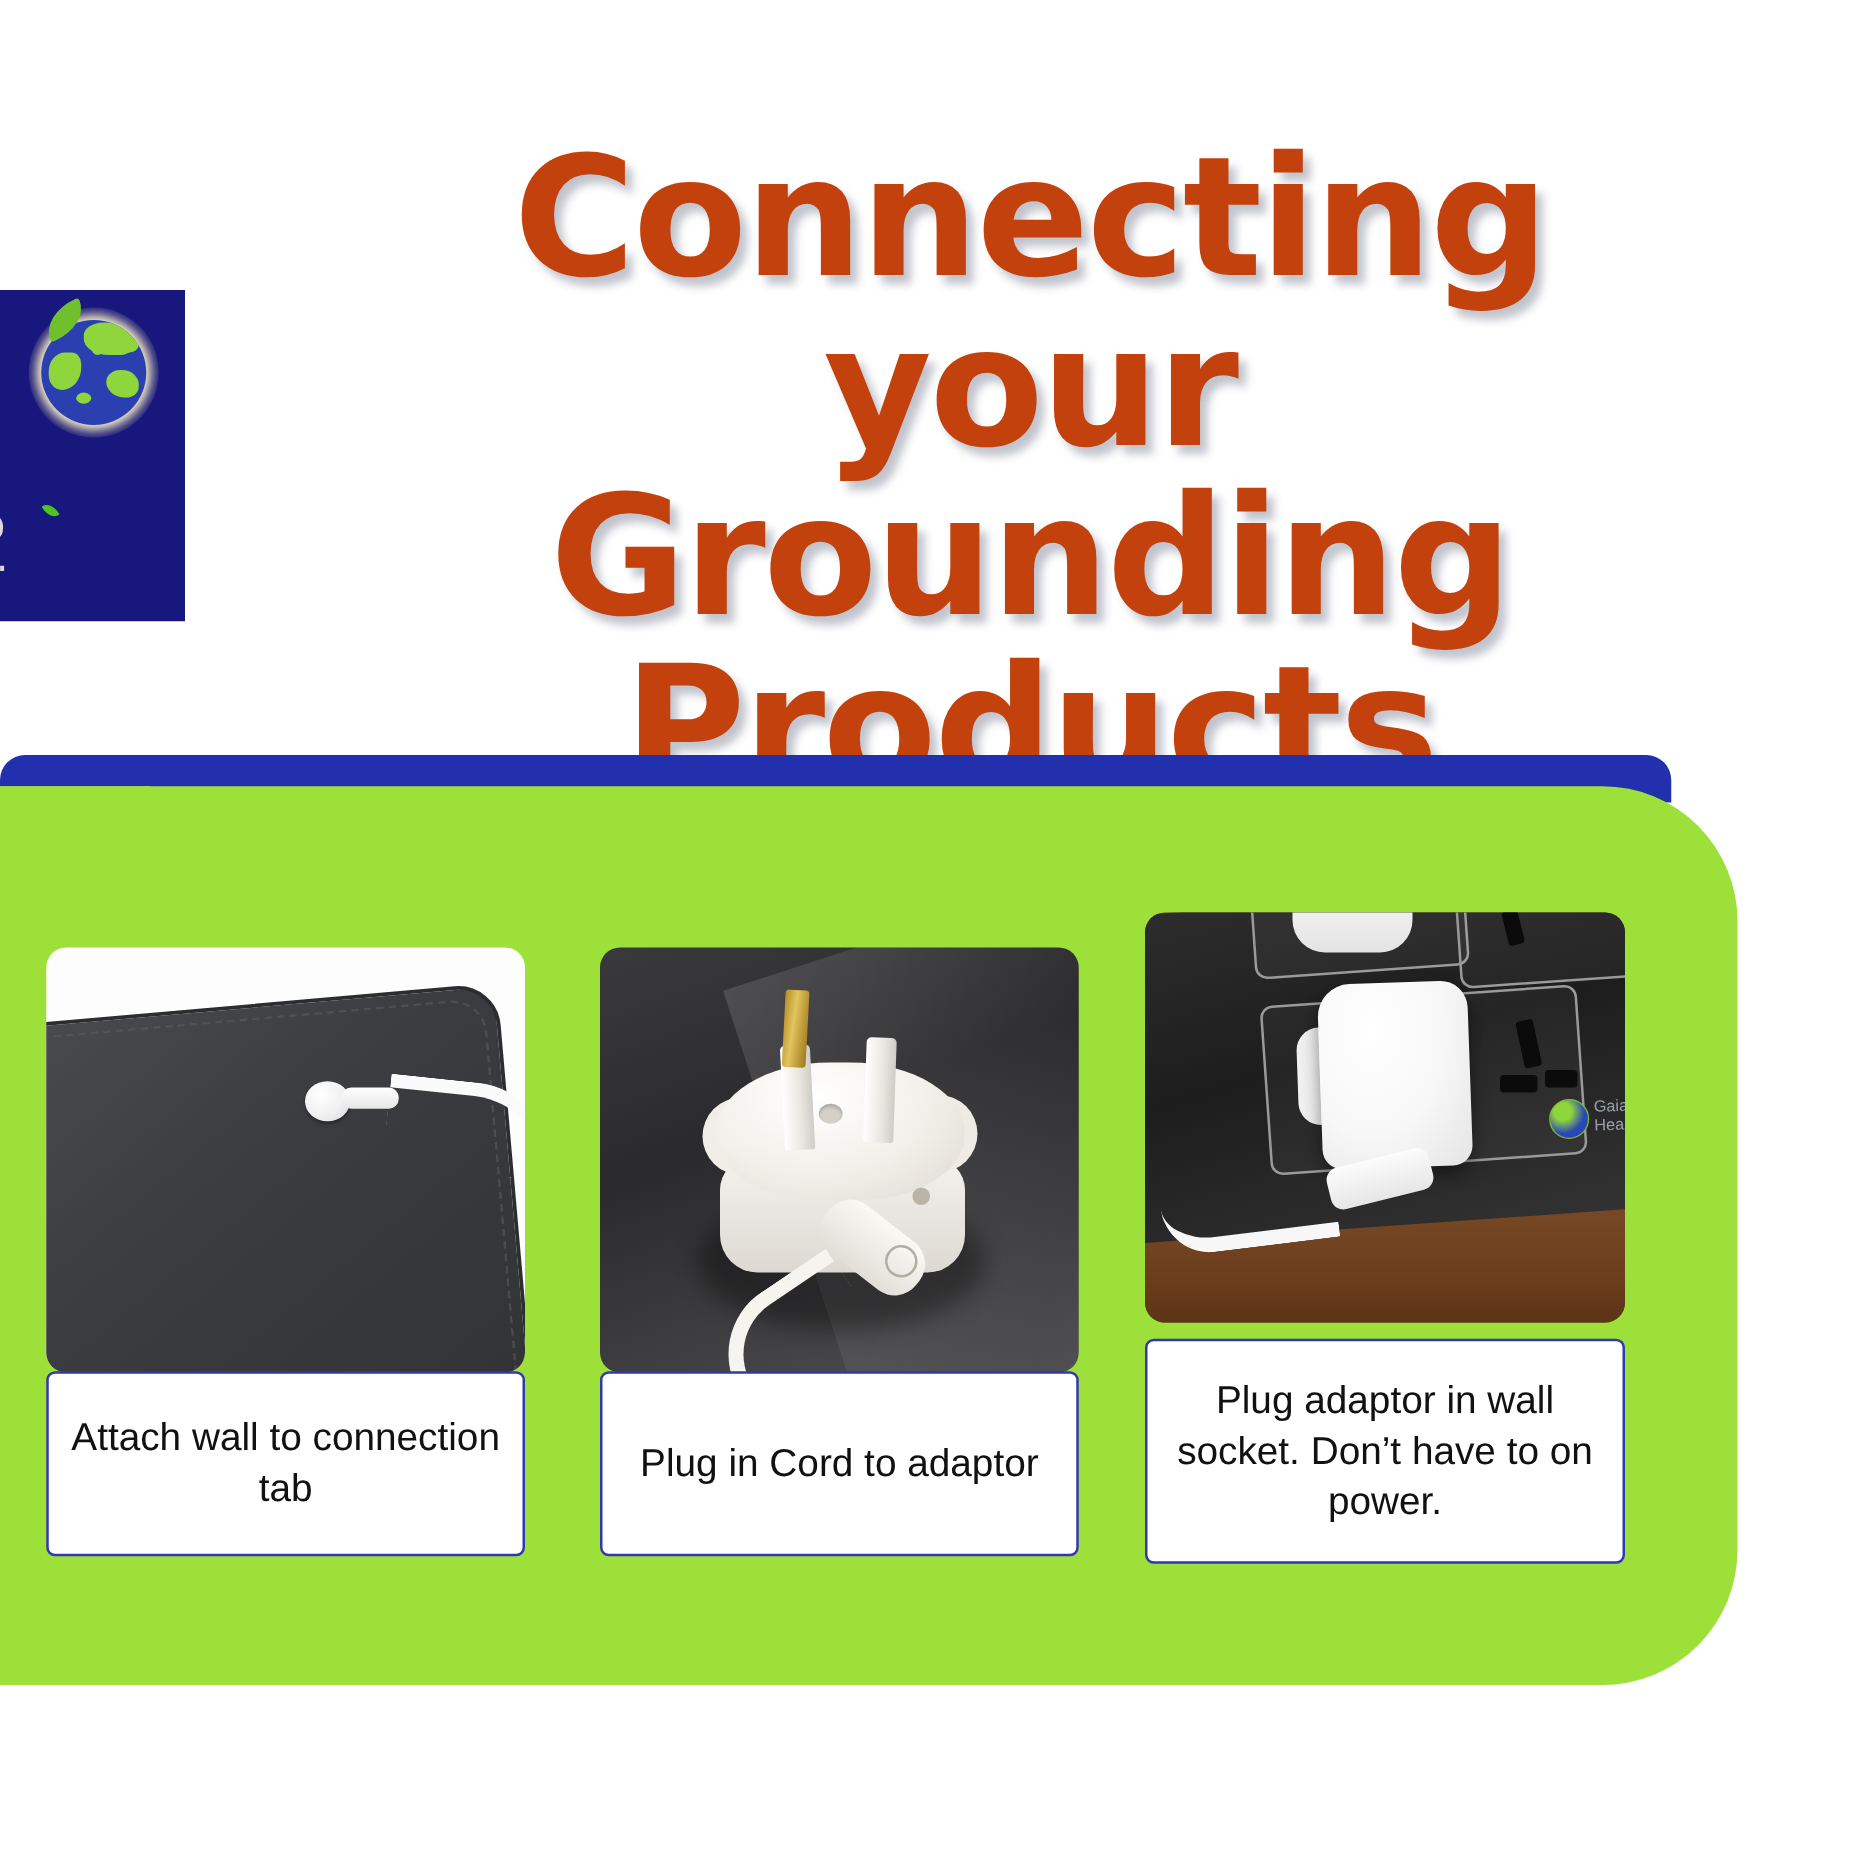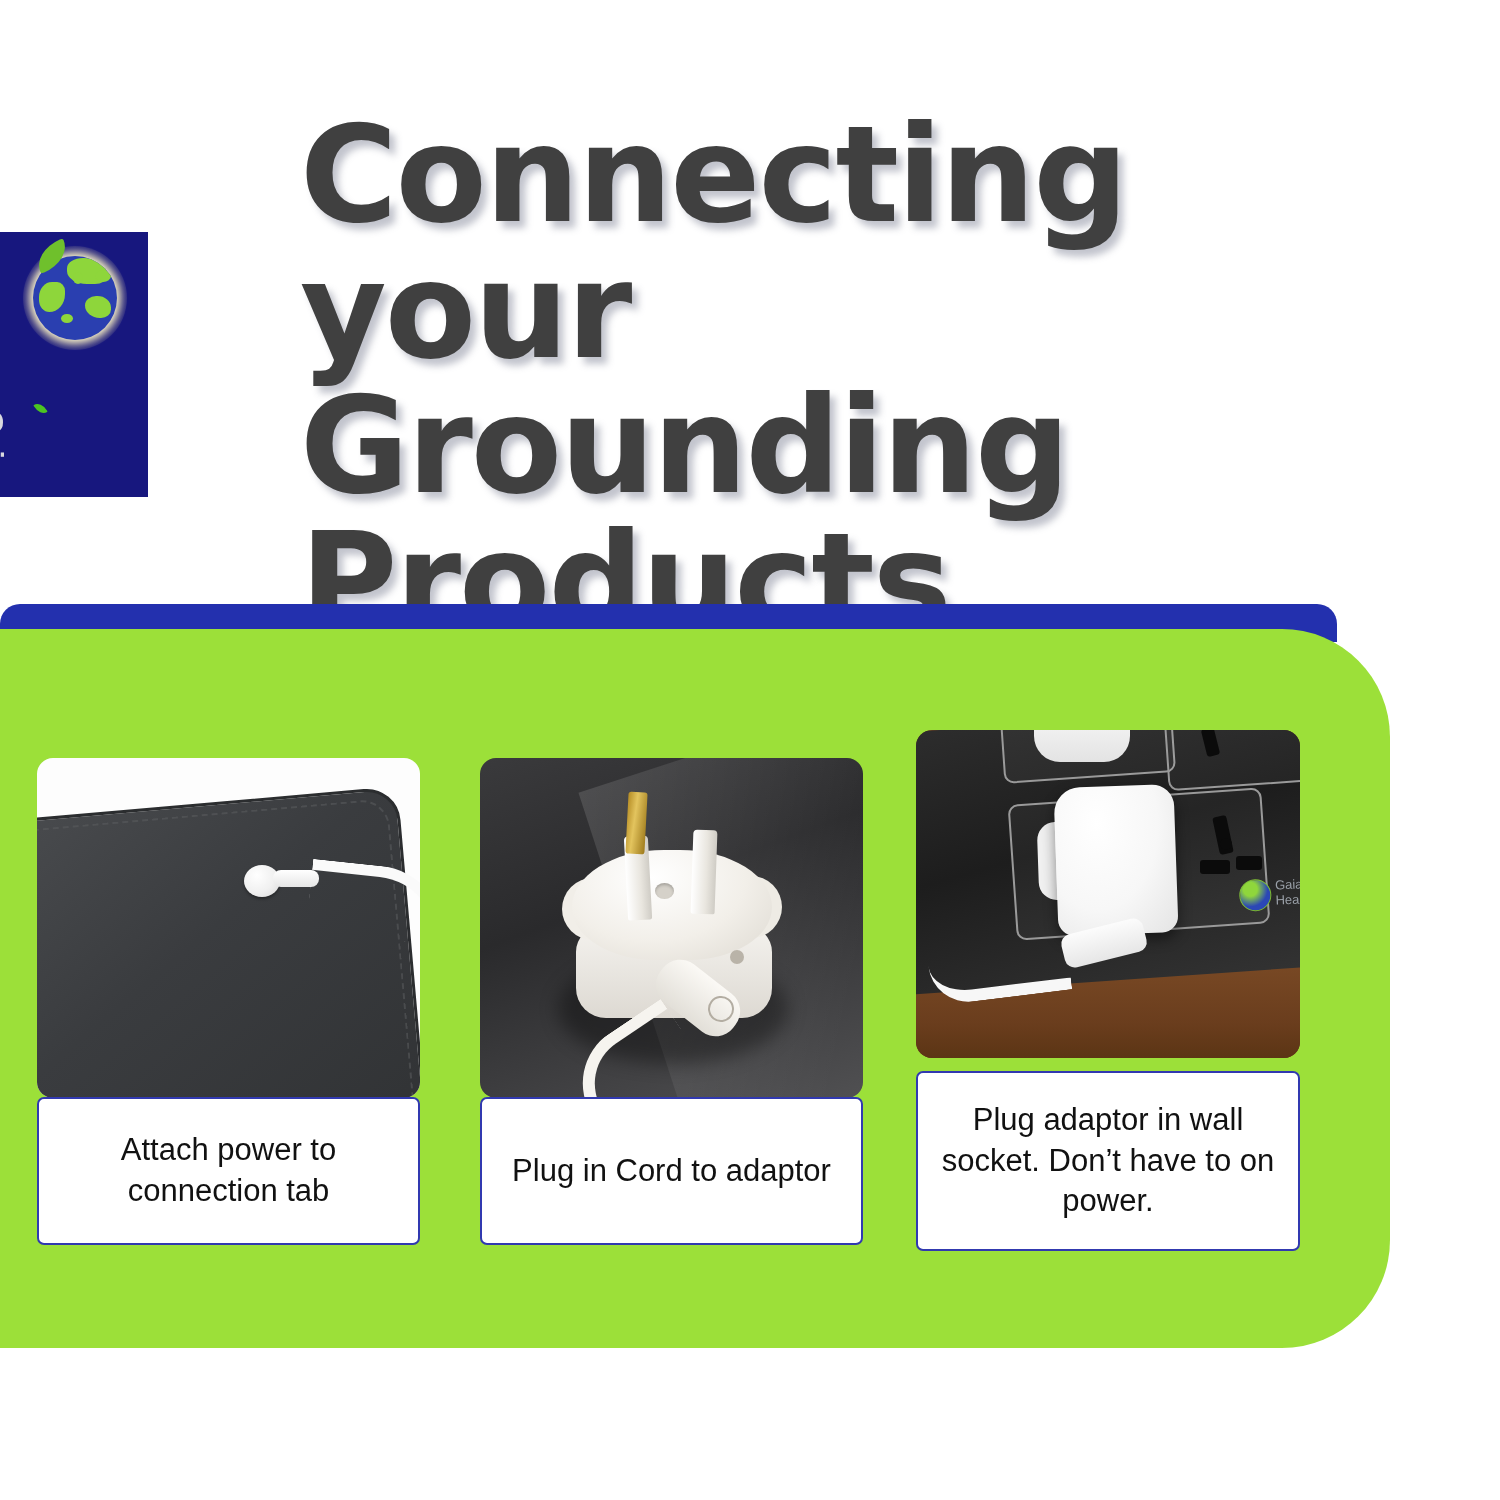--- a/index.html
+++ b/index.html
@@ -96,27 +96,27 @@
     border-radius: 100% 10% 100% 10%;
     transform: rotate(58deg);
   }
 
   
   #page-title {
     position: absolute;
     left: 300px;
     top: 108px;
     width: 1048px;
-    text-align: left;
+    text-align: center;
     font-family: "DejaVu Sans", sans-serif;
     font-weight: bold;
     font-size: 133px;
     line-height: 1.02;
     letter-spacing: -2px;
-    color: #404040;
+    color: #c2410c;
     text-shadow: 6px 7px 7px rgba(120,125,145,0.45);
     white-space: pre-line;
   }
 
   
   #blue-bar {
     position: absolute;
     left: 0px;
     top: 604px;
     width: 1337px;
@@ -383,21 +383,21 @@
 
 <div class="card">
   <div class="photo" id="photo-1">
     <div id="mat-body">
       <div id="mat-stitch"></div>
     </div>
     <div id="mat-snap"></div>
     <div id="mat-snap-neck"></div>
     <div id="mat-cord"></div>
   </div>
-  <div class="caption-box" id="caption-1">Attach power to connection tab</div>
+  <div class="caption-box" id="caption-1">Attach wall to connection tab</div>
 </div>
 
 <div class="card">
   <div class="photo" id="photo-2">
     <div id="p2-sheen"></div>
     <div id="plug-shadow"></div>
     <div id="plug-base"></div>
     <div id="plug-body-lobe-l"></div>
     <div id="plug-body-lobe-r"></div>
     <div id="plug-body"></div>

